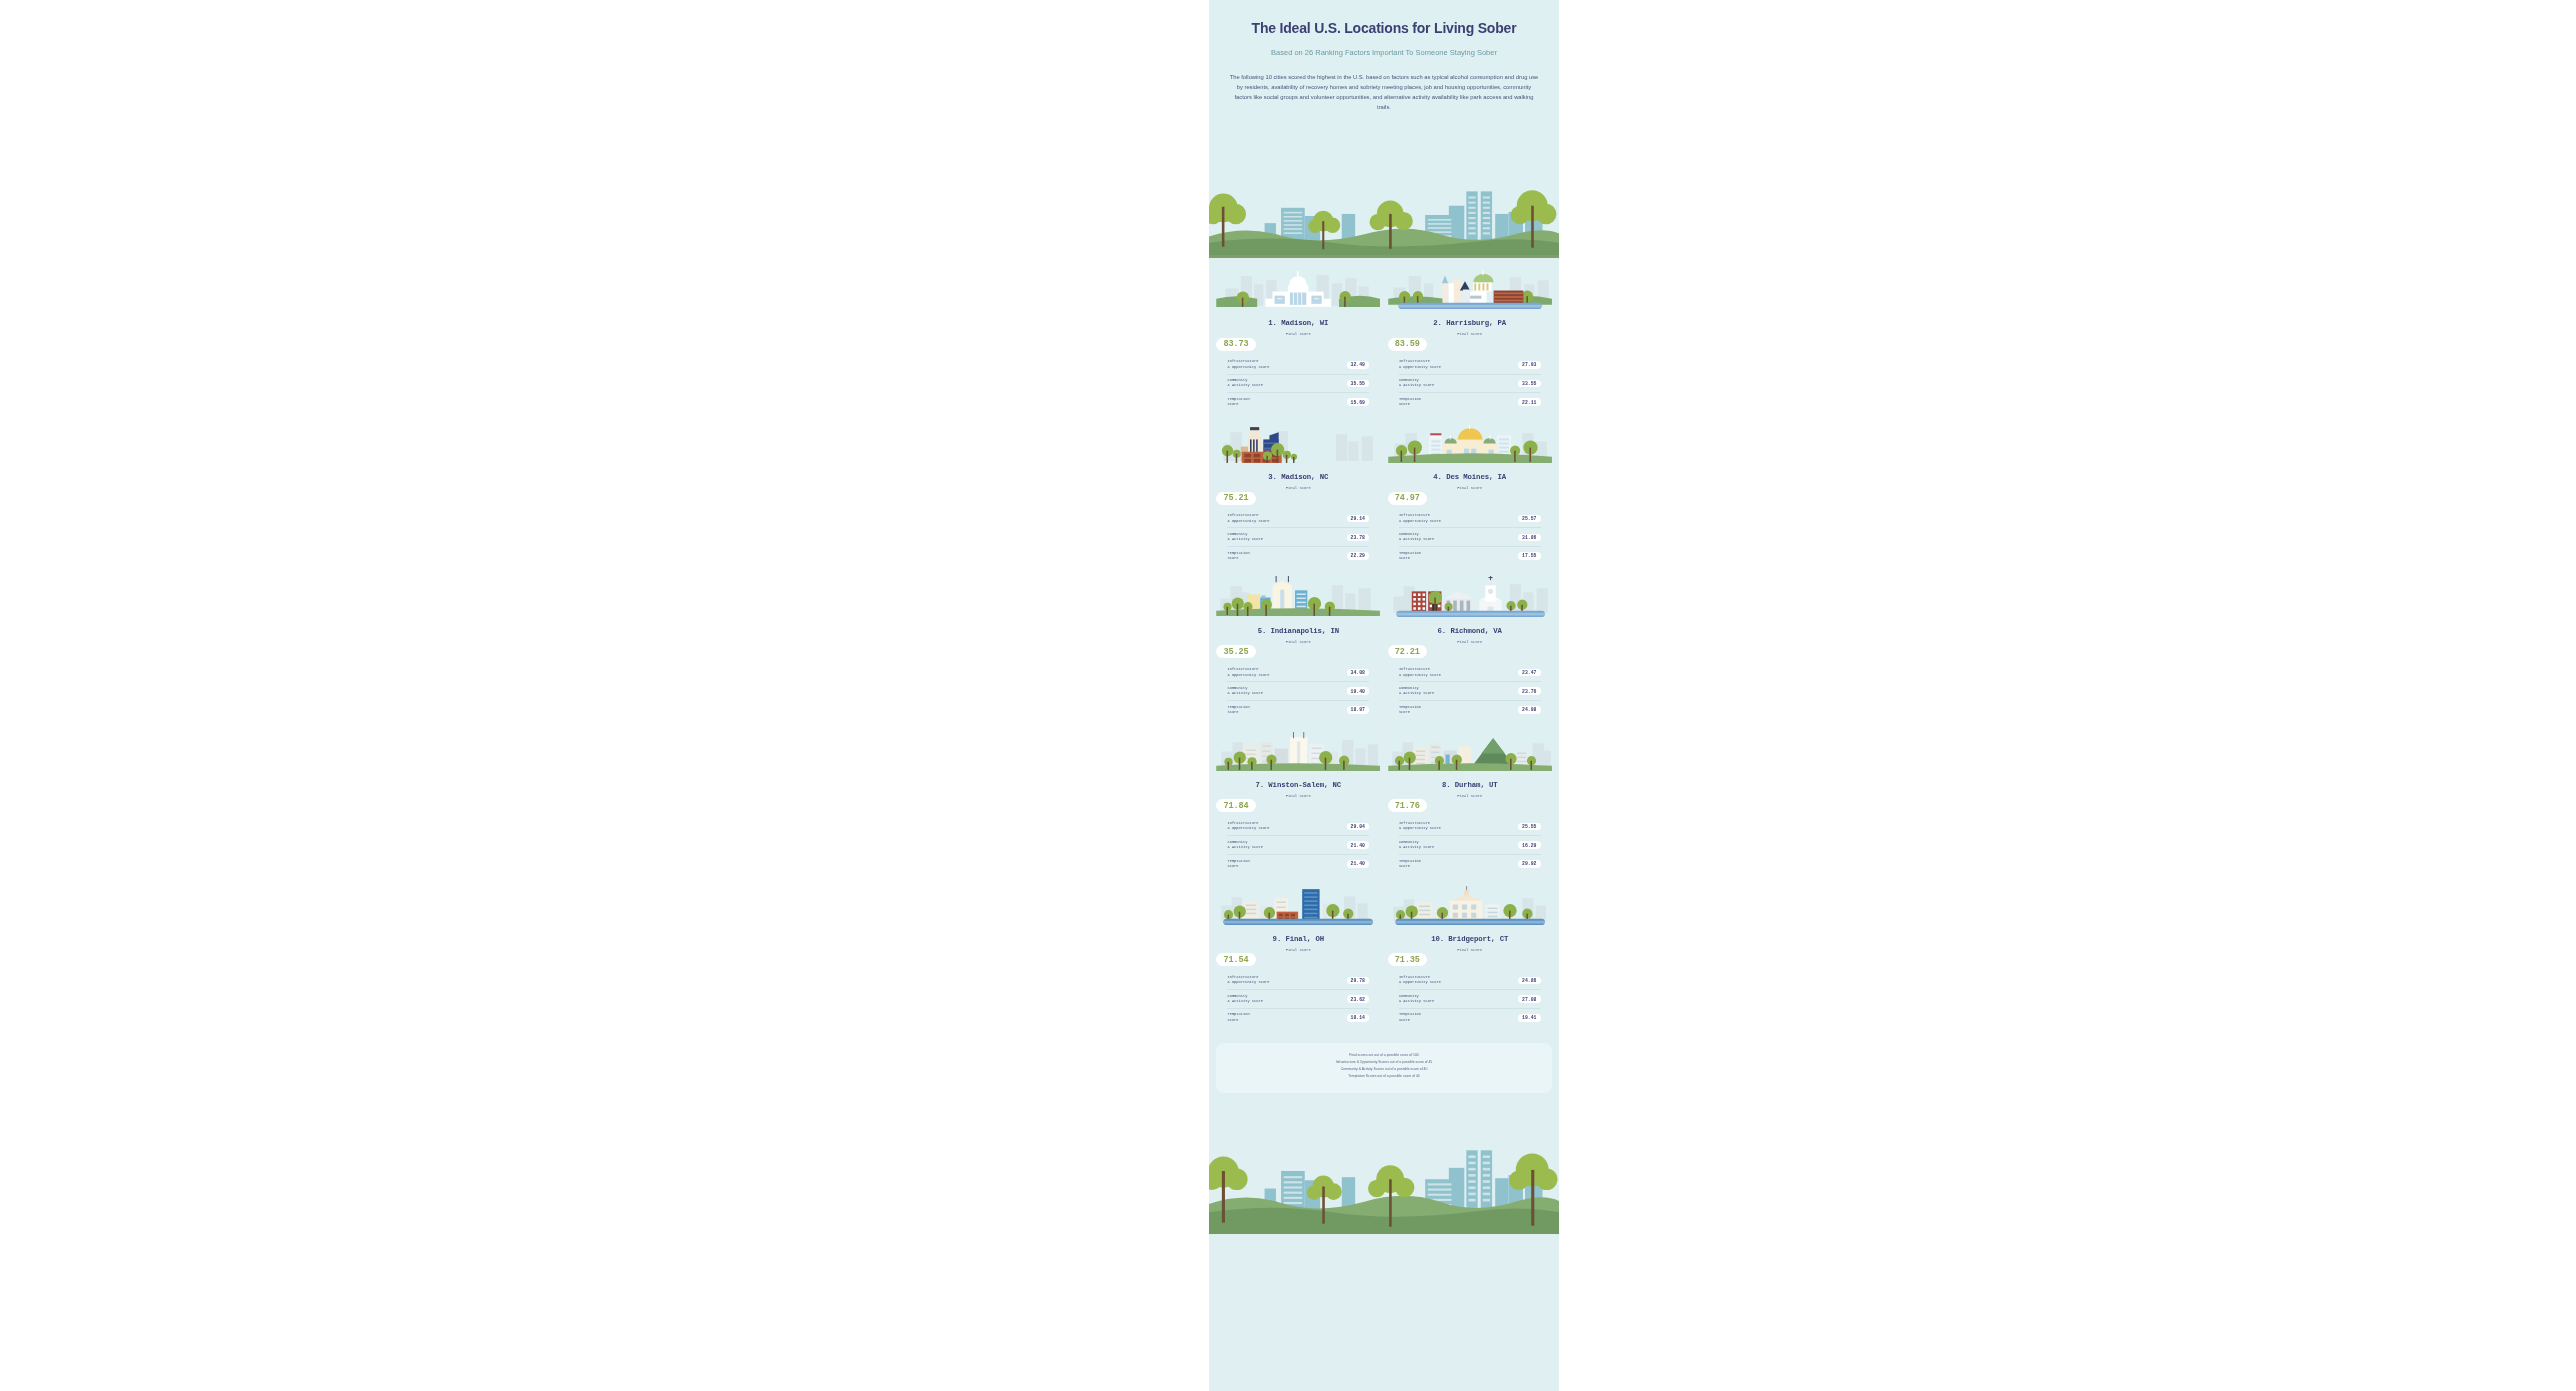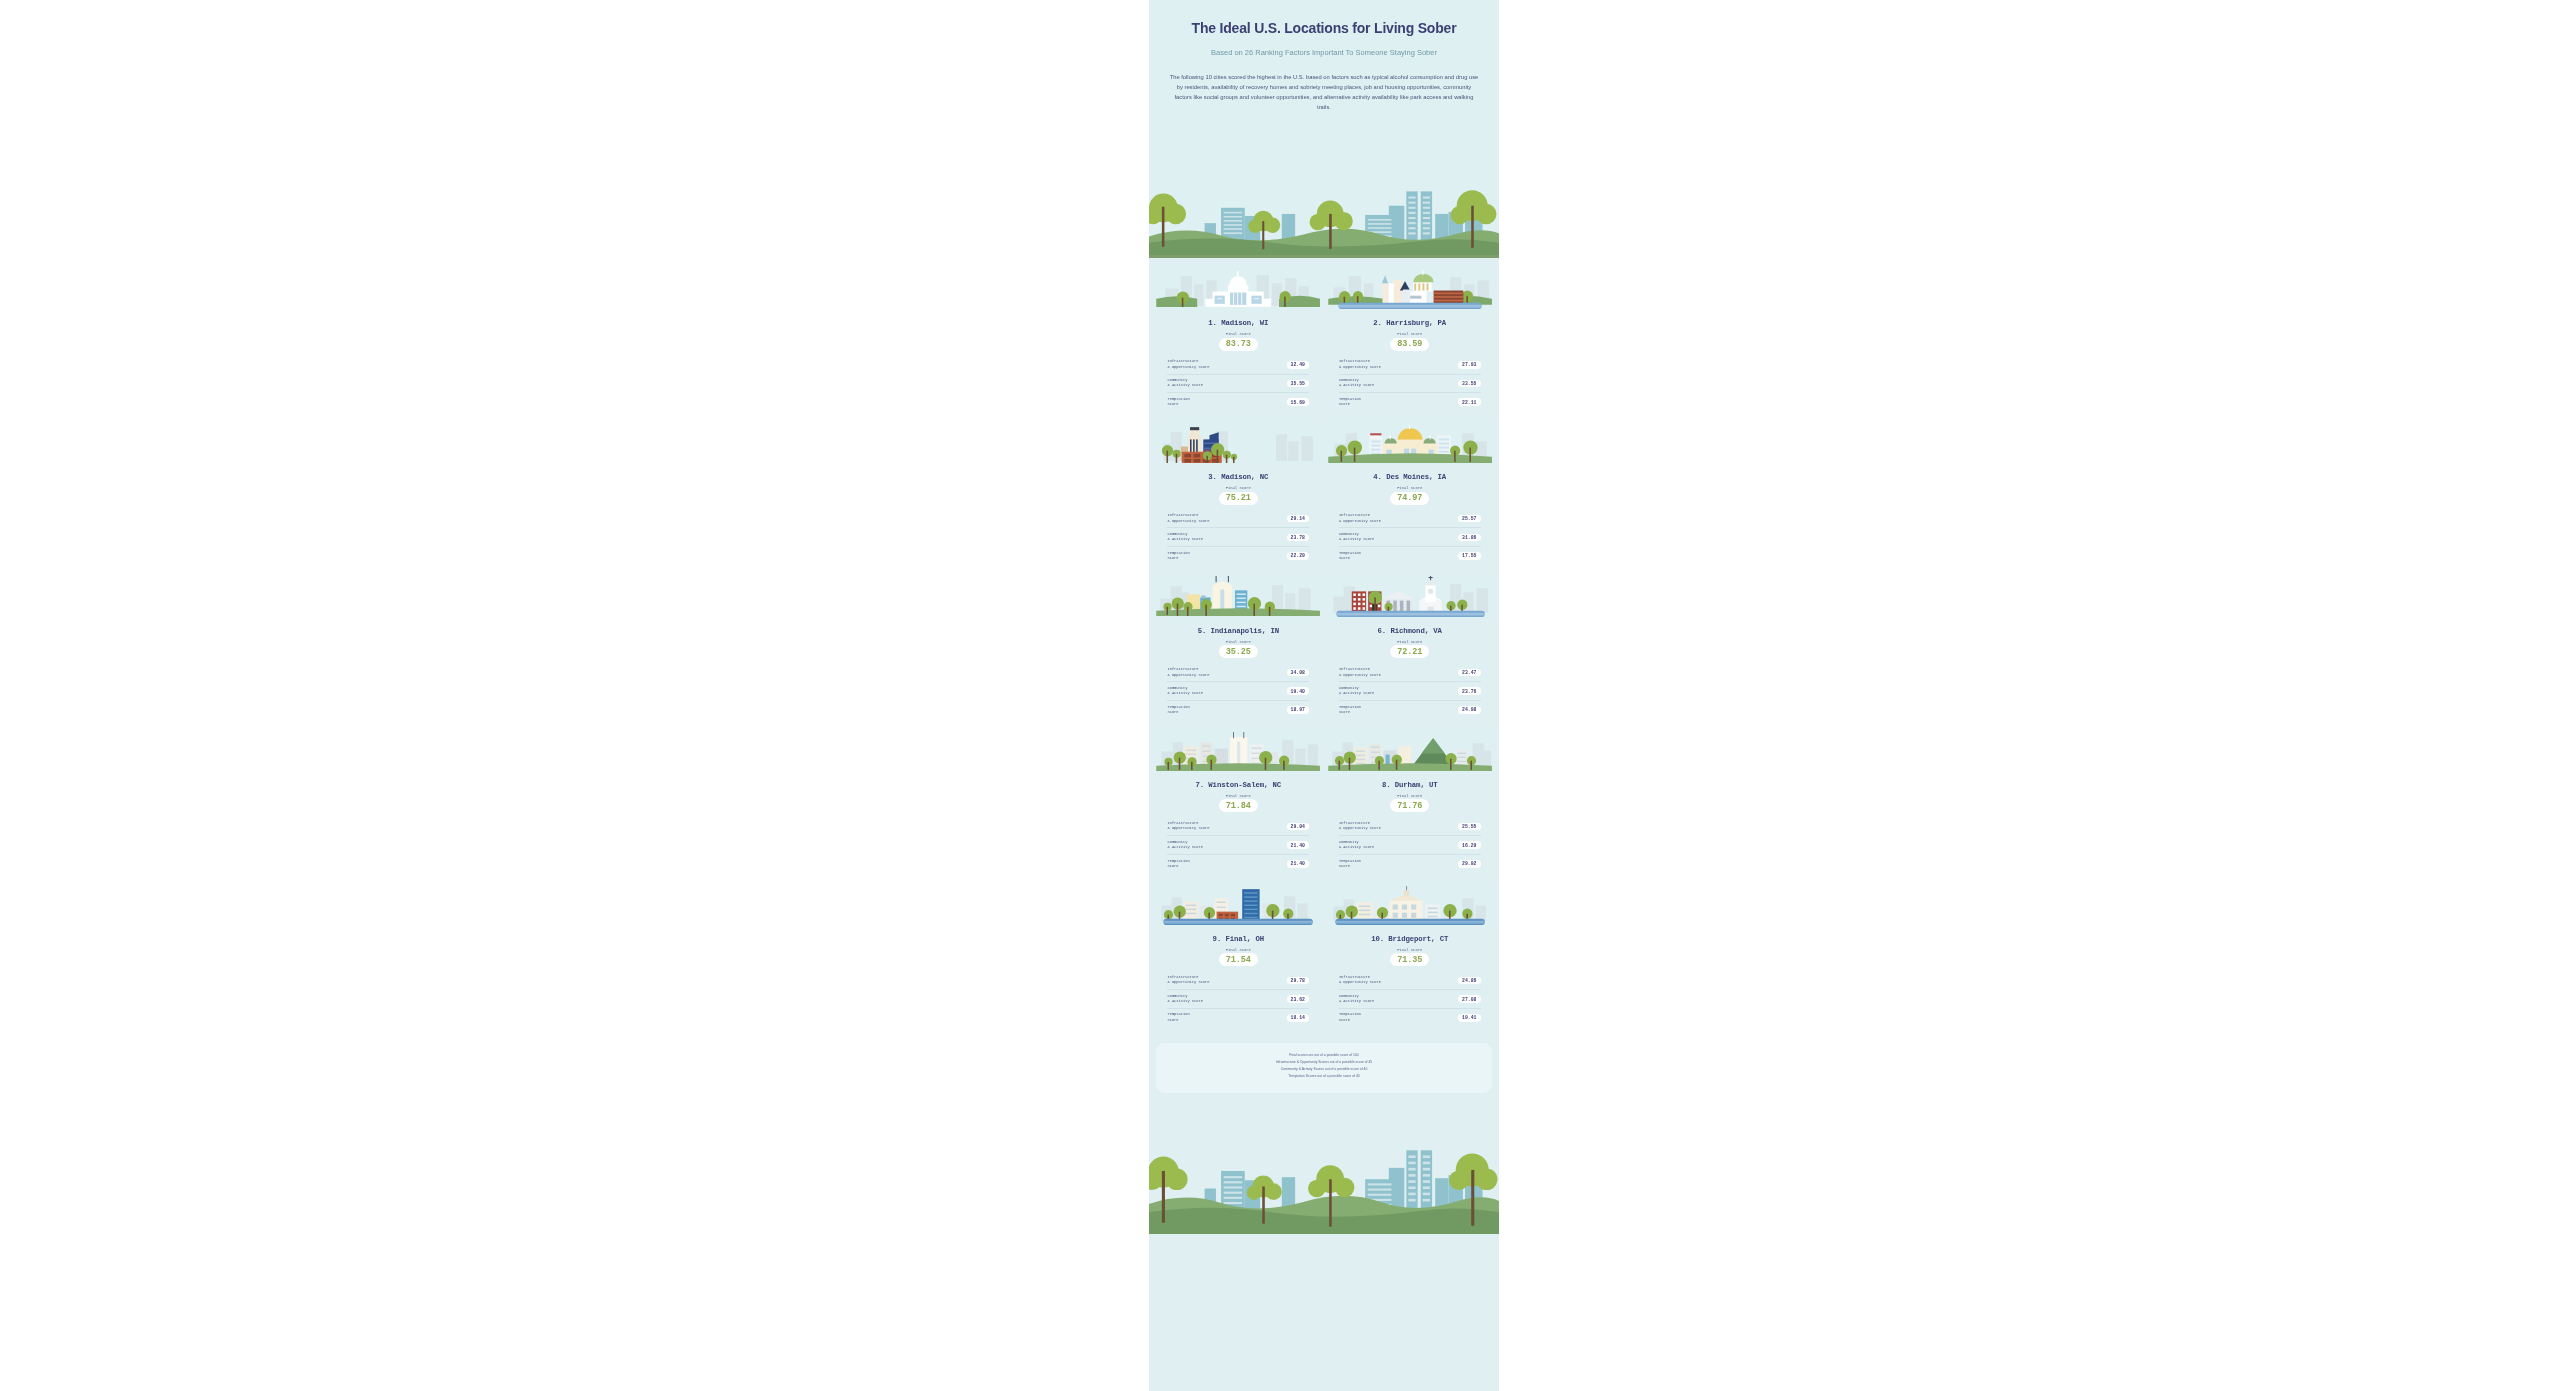--- a/index.html
+++ b/index.html
@@ -8,21 +8,21 @@
 
   .canvas {
     position: relative;
     width: 2657px; height: 1391px;
     background: #ffffff;
     overflow: hidden;
   }
 
   .infographic {
     position: absolute;
-    left: 1149px; top: 0;
+    left: 1209px; top: 0;
     width: 350px; height: 1391px;
     background: #dfeff2;
     overflow: hidden;
   }
 
   
   .header {
     position: relative;
     width: 100%;
     height: 258px;
@@ -84,21 +84,21 @@
     font-weight: bold;
     color: #3b3f72;
     letter-spacing: -0.1px;
   }
   .final-label {
     margin-top: 5.2px;
     text-align: center;
     font-size: 3.8px;
     color: #5d6489;
   }
-  .final-pill-row { display: flex; justify-content: center; margin-top: 1.5px; }
+  .final-pill-row { display: flex; justify-content: flex-start; margin-top: 1.5px; }
   .final-pill {
     background: #ffffff;
     border-radius: 11.3px;
     padding: 1.5px 7.2px;
     font-size: 8.5px;
     font-weight: bold;
     color: #8ba84e;
     letter-spacing: -0.1px;
   }
 

